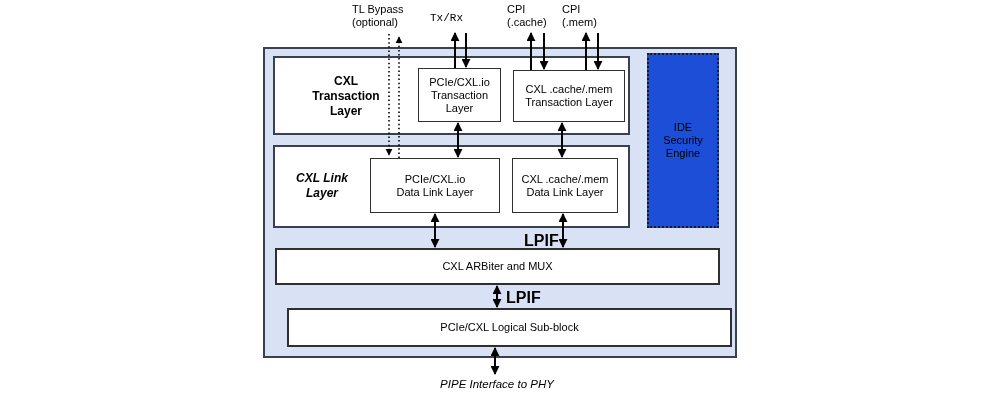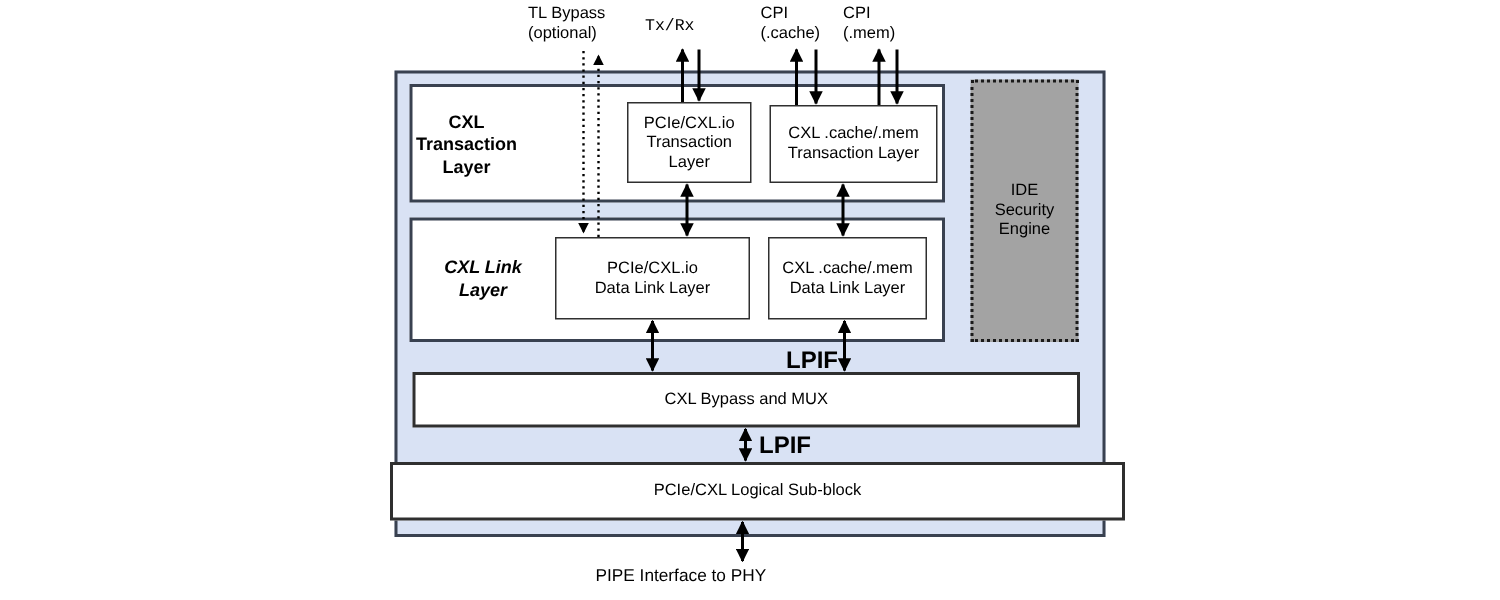--- a/index.html
+++ b/index.html
@@ -3,36 +3,36 @@
 <meta charset="utf-8">
 <style>
   html,body{margin:0;padding:0;background:#ffffff;}
   #canvas{position:relative;width:1000px;height:400px;background:#ffffff;overflow:hidden;
           font-family:"Liberation Sans","DejaVu Sans",sans-serif;color:#000;}
   .abs{position:absolute;box-sizing:border-box;}
   .outer{background:#d9e2f4;border:2px solid #394150;}
   .container{background:#ffffff;border:2px solid #394150;}
   .block{background:#ffffff;border:1.5px solid #2f2f2f;display:flex;align-items:center;justify-content:center;
          text-align:center;font-size:11px;line-height:13px;white-space:pre-line;}
-  .dotted{border:2px dotted #1a1a1a;background:#a3a3a3;}
+  .dotted{border:2px dotted #1a1a1a;background:#1d4ed8;}
   .layer-label{font-weight:bold;font-size:12px;line-height:15px;text-align:center;white-space:pre-line;}
   .toplabel{font-size:11px;line-height:13px;text-align:left;white-space:pre-line;}
   .lpif{font-size:16px;font-weight:bold;}
-  .pipe{font-size:11.5px;text-align:left;}
+  .pipe{font-size:11.5px;text-align:center;font-style:italic;}
   svg.arrows{position:absolute;left:0;top:0;pointer-events:none;}
 </style>
 </head>
 <body>
 
 <div id="canvas">
 
   <div class="abs outer" style="left:263px;top:47px;width:474px;height:311px;"></div>
 
   <div class="abs container" style="left:273px;top:56px;width:357px;height:79px;"></div>
-  <div class="abs layer-label" style="left:261px;top:74px;width:100px;">CXL
+  <div class="abs layer-label" style="left:296px;top:74px;width:100px;">CXL
 Transaction
 Layer</div>
 
   <div class="abs container" style="left:273px;top:145px;width:357px;height:83px;"></div>
   <div class="abs layer-label" style="left:272px;top:171px;width:100px;font-style:italic;">CXL Link
 Layer</div>
 
   <div class="abs block" style="left:418px;top:68px;width:83px;height:54px;">PCIe/CXL.io
 Transaction
 Layer</div>
@@ -41,22 +41,22 @@
 
   <div class="abs block" style="left:370px;top:158px;width:130px;height:55px;">PCIe/CXL.io
 Data Link Layer</div>
   <div class="abs block" style="left:512px;top:158px;width:106px;height:55px;">CXL .cache/.mem
 Data Link Layer</div>
 
   <div class="abs block dotted" style="left:647px;top:53px;width:72px;height:175px;">IDE
 Security
 Engine</div>
 
-  <div class="abs block" style="left:275px;top:248px;width:445px;height:37px;border-width:2px;">CXL Bypass and MUX</div>
-  <div class="abs block" style="left:260px;top:308px;width:490px;height:39px;border-width:2px;">PCIe/CXL Logical Sub-block</div>
+  <div class="abs block" style="left:275px;top:248px;width:445px;height:37px;border-width:2px;">CXL ARBiter and MUX</div>
+  <div class="abs block" style="left:287px;top:308px;width:445px;height:39px;border-width:2px;">PCIe/CXL Logical Sub-block</div>
 
   <div class="abs toplabel" style="left:352px;top:3px;width:80px;">TL Bypass
 (optional)</div>
   <div class="abs toplabel" style="left:430px;top:12px;width:60px;font-family:Liberation Mono, monospace;">Tx/Rx</div>
   <div class="abs toplabel" style="left:507px;top:3px;width:60px;">CPI
 (.cache)</div>
   <div class="abs toplabel" style="left:562px;top:3px;width:60px;">CPI
 (.mem)</div>
 
   <div class="abs lpif" style="left:524px;top:232px;">LPIF</div>

